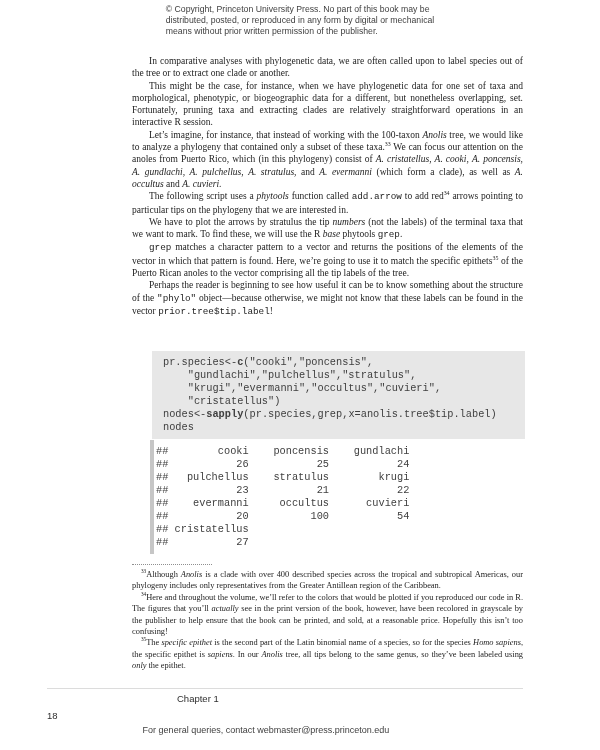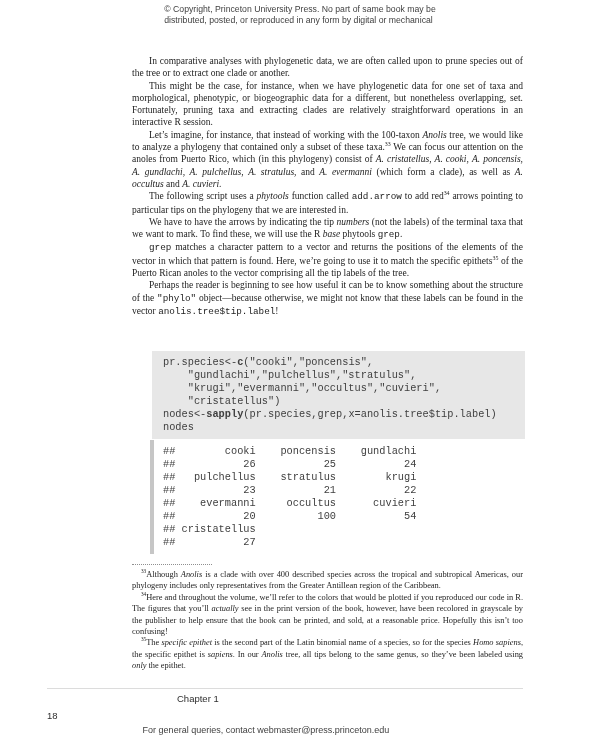--- a/index.html
+++ b/index.html
@@ -25,21 +25,21 @@
   .code-block {
     position:absolute; top:351px; left:152px; width:373px;
     background:#e7e7e7; color:#404040;
     font-family:"Liberation Mono", monospace; font-size:10.3px; line-height:13px;
     padding:5px 6px 5px 11px; white-space:pre;
   }
   .output-block {
     position:absolute; top:440px; left:150px; width:340px;
     border-left:4px solid #c6c6c6; color:#404040; background:#ffffff;
     font-family:"Liberation Mono", monospace; font-size:10.3px; line-height:13px;
-    padding:5px 0 5px 9px; white-space:pre;
+    padding:5px 0 5px 2px; white-space:pre;
   }
   .footnotes {
     position:absolute; top:564px; left:132px; width:391px;
     font-size:8.4px; line-height:11.4px; text-align:justify; color:#1c1c1c;
   }
   .fn-rule { width:80px; border-top:1px dotted #8f8f8f; margin-bottom:4px; }
   .footnote { text-indent:9px; }
   .page-footer {
     position:absolute; top:688px; left:0; width:600px;
     font-family:"Liberation Sans", sans-serif; font-size:9.5px; color:#2e2e2e;
@@ -52,33 +52,34 @@
     font-family:"Liberation Sans", sans-serif; font-size:9px; color:#3f3f3f;
   }
 </style>
 </head>
 <body>
 
 <div class="page">
 
   <div class="copyright">
     <div class="inner">
-      <div>© Copyright, Princeton University Press. No part of same book may be</div>
+      <div>© Copyright, Princeton University Press. No part of this book may be</div>
       <div>distributed, posted, or reproduced in any form by digital or mechanical</div>
+      <div>means without prior written permission of the publisher.</div>
     </div>
   </div>
 
   <div class="body-copy" id="paragraphs">
-      <p class="para"><span>In comparative analyses with phylogenetic data, we are often called upon to prune species out of the tree or to extract one clade or another.</span></p>
+      <p class="para"><span>In comparative analyses with phylogenetic data, we are often called upon to label species out of the tree or to extract one clade or another.</span></p>
       <p class="para"><span>This might be the case, for instance, when we have phylogenetic data for one set of taxa and morphological, phenotypic, or biogeographic data for a different, but nonetheless overlapping, set. Fortunately, pruning taxa and extracting clades are relatively straightforward operations in an interactive R session.</span></p>
       <p class="para"><span>Let’s imagine, for instance, that instead of working with the 100-taxon </span><span class="it">Anolis</span><span> tree, we would like to analyze a phylogeny that contained only a subset of these taxa.</span><span class="sup">33</span><span> We can focus our attention on the anoles from Puerto Rico, which (in this phylogeny) consist of </span><span class="it">A. cristatellus</span><span>, </span><span class="it">A. cooki</span><span>, </span><span class="it">A. poncensis</span><span>, </span><span class="it">A. gundlachi</span><span>, </span><span class="it">A. pulchellus</span><span>, </span><span class="it">A. stratulus</span><span>, and </span><span class="it">A. evermanni</span><span> (which form a clade), as well as </span><span class="it">A. occultus</span><span> and </span><span class="it">A. cuvieri</span><span>.</span></p>
       <p class="para"><span>The following script uses a </span><span class="it">phytools</span><span> function called </span><span class="mono">add.arrow</span><span> to add red</span><span class="sup">34</span><span> arrows pointing to particular tips on the phylogeny that we are interested in.</span></p>
-      <p class="para"><span>We have to have the arrows by indicating the tip </span><span class="it">numbers</span><span> (not the labels) of the terminal taxa that we want to mark. To find these, we will use the R </span><span class="it">base</span><span> phytools </span><span class="mono">grep</span><span>.</span></p>
+      <p class="para"><span>We have to plot the arrows by stratulus the tip </span><span class="it">numbers</span><span> (not the labels) of the terminal taxa that we want to mark. To find these, we will use the R </span><span class="it">base</span><span> phytools </span><span class="mono">grep</span><span>.</span></p>
       <p class="para"><span class="mono">grep</span><span> matches a character pattern to a vector and returns the positions of the elements of the vector in which that pattern is found. Here, we’re going to use it to match the specific epithets</span><span class="sup">35</span><span> of the Puerto Rican anoles to the vector comprising all the tip labels of the tree.</span></p>
-      <p class="para"><span>Perhaps the reader is beginning to see how useful it can be to know something about the structure of the </span><span class="mono">"phylo"</span><span> object—because otherwise, we might not know that these labels can be found in the vector </span><span class="mono">anolis.tree$tip.label</span><span>!</span></p>
+      <p class="para"><span>Perhaps the reader is beginning to see how useful it can be to know something about the structure of the </span><span class="mono">"phylo"</span><span> object—because otherwise, we might not know that these labels can be found in the vector </span><span class="mono">prior.tree$tip.label</span><span>!</span></p>
     </div>
 
   <pre class="code-block" id="code-block"><span>pr.species&lt;-</span><span class="bold">c</span><span>("cooki","poncensis",</span>
 <span>    "gundlachi","pulchellus","stratulus",</span>
 <span>    "krugi","evermanni","occultus","cuvieri",</span>
 <span>    "cristatellus")</span>
 <span>nodes&lt;-</span><span class="bold">sapply</span><span>(pr.species,grep,x=anolis.tree$tip.label)</span>
 <span>nodes</span></pre>
 
   <pre class="output-block" id="output-block">##        cooki    poncensis    gundlachi

